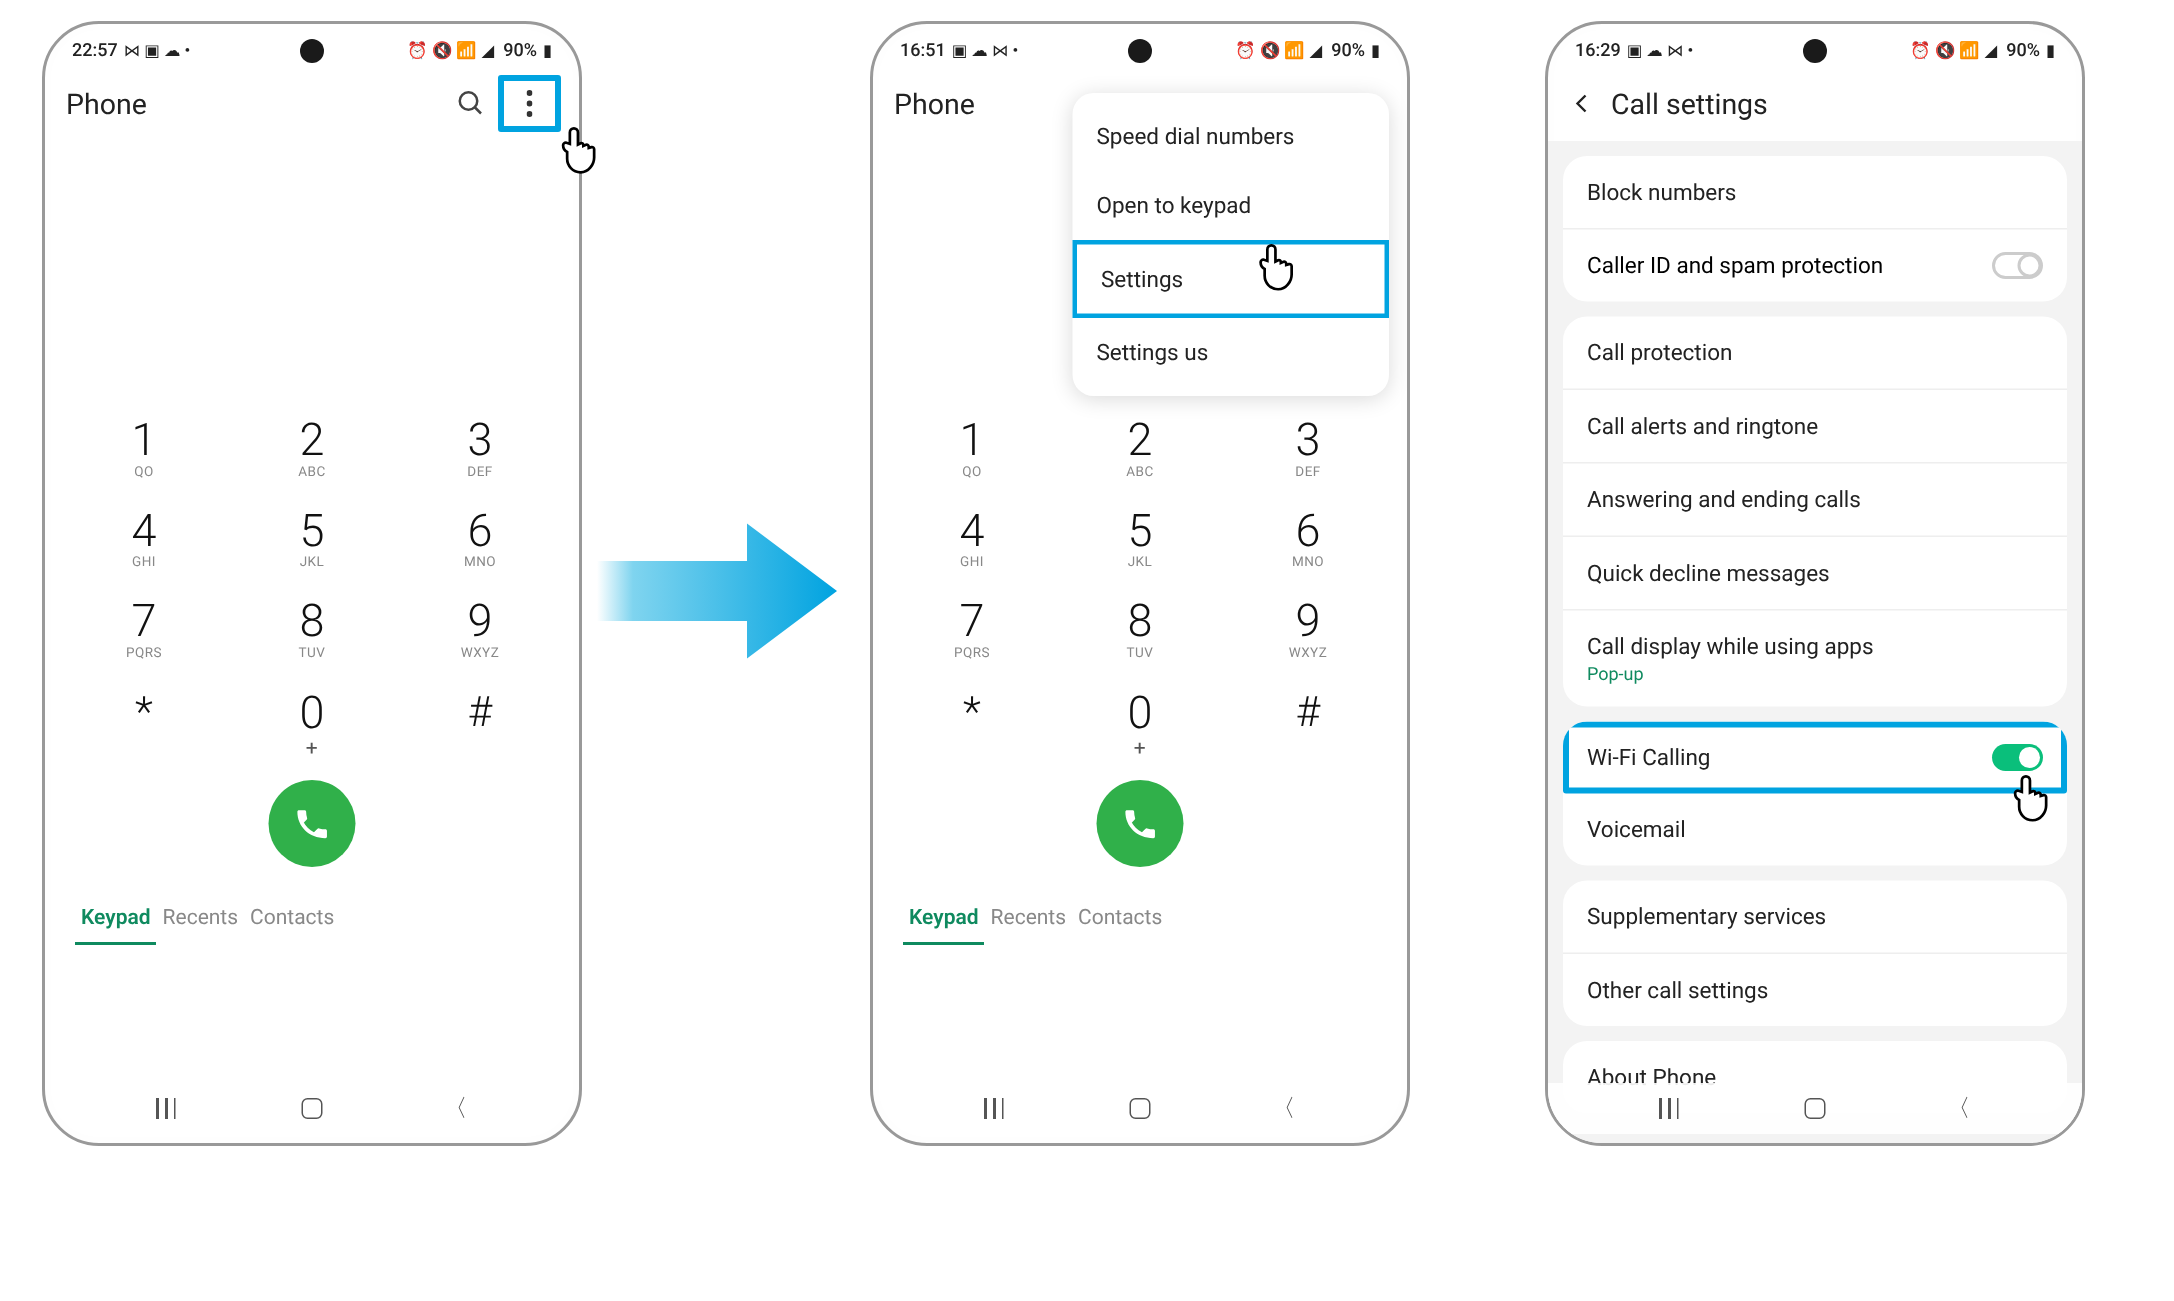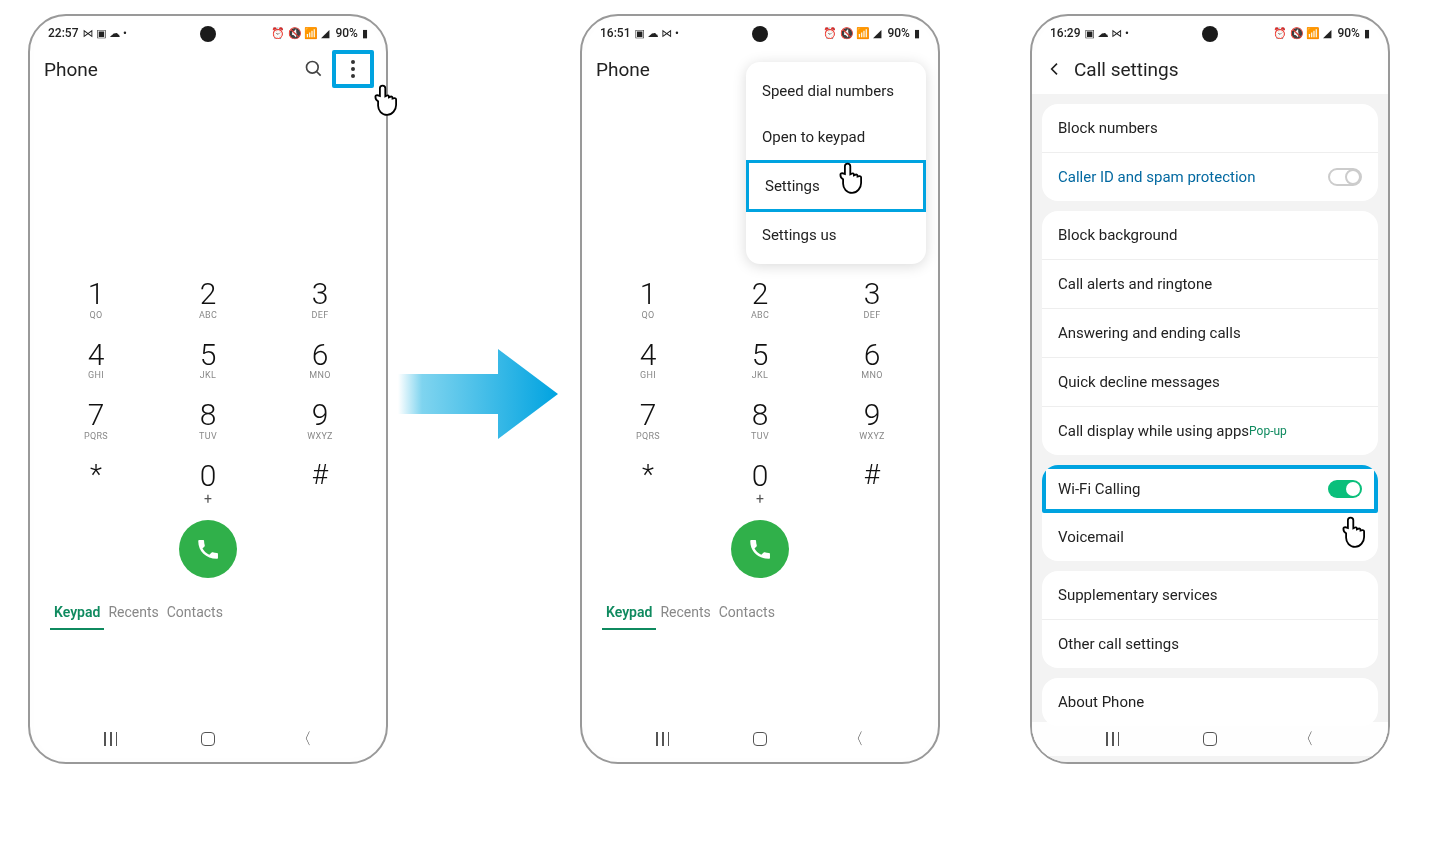--- a/index.html
+++ b/index.html
@@ -177,21 +177,21 @@
   }
   .nav-bar .lines span {
     width: 1.6px;
     height: 14px;
     background: #555;
   }
   .menu-popup {
     position: absolute;
     top: 46px;
     right: 12px;
-    width: 180px;
+    width: 211px;
     background: #fff;
     border-radius: 14px;
     box-shadow: 0 2px 14px rgba(0,0,0,.15);
     padding: 6px 0;
     z-index: 3;
   }
   .menu-item {
     padding: 14px 16px;
     font-size: 15px;
     color: #222;
@@ -216,28 +216,28 @@
   .row {
     padding: 15px 16px;
     font-size: 15px;
     color: #222;
     border-bottom: 1px solid #eee;
     display: flex;
     align-items: flex-start;
     justify-content: space-between;
   }
   .row:last-child { border-bottom: none; }
-  .row.disabled { color: #0369a1; }
+  .row.disabled { color: #000000; }
   .row .subtext {
     display: block;
     font-size: 12px;
     color: #0f8a5f;
     margin-top: 2px;
   }
-  .row-left { display: flex; }
+  .row-left { display: flex; flex-direction: column; }
   .row.highlight {
     border: 4px solid #00a3e0;
     border-radius: 2px;
     padding: 11px 12px;
   }
   .toggle {
     width: 34px;
     height: 18px;
     border-radius: 10px;
     position: relative;
@@ -544,21 +544,21 @@
       <div class="row">
           <span>Block numbers</span>
         </div>
       <div class="row disabled">
         <span>Caller ID and spam protection</span>
         <div class="toggle off"></div>
       </div>
     </div>
     <div class="card">
       <div class="row">
-          <span>Block background</span>
+          <span>Call protection</span>
         </div>
       <div class="row">
           <span>Call alerts and ringtone</span>
         </div>
       <div class="row">
           <span>Answering and ending calls</span>
         </div>
       <div class="row">
           <span>Quick decline messages</span>
         </div>

